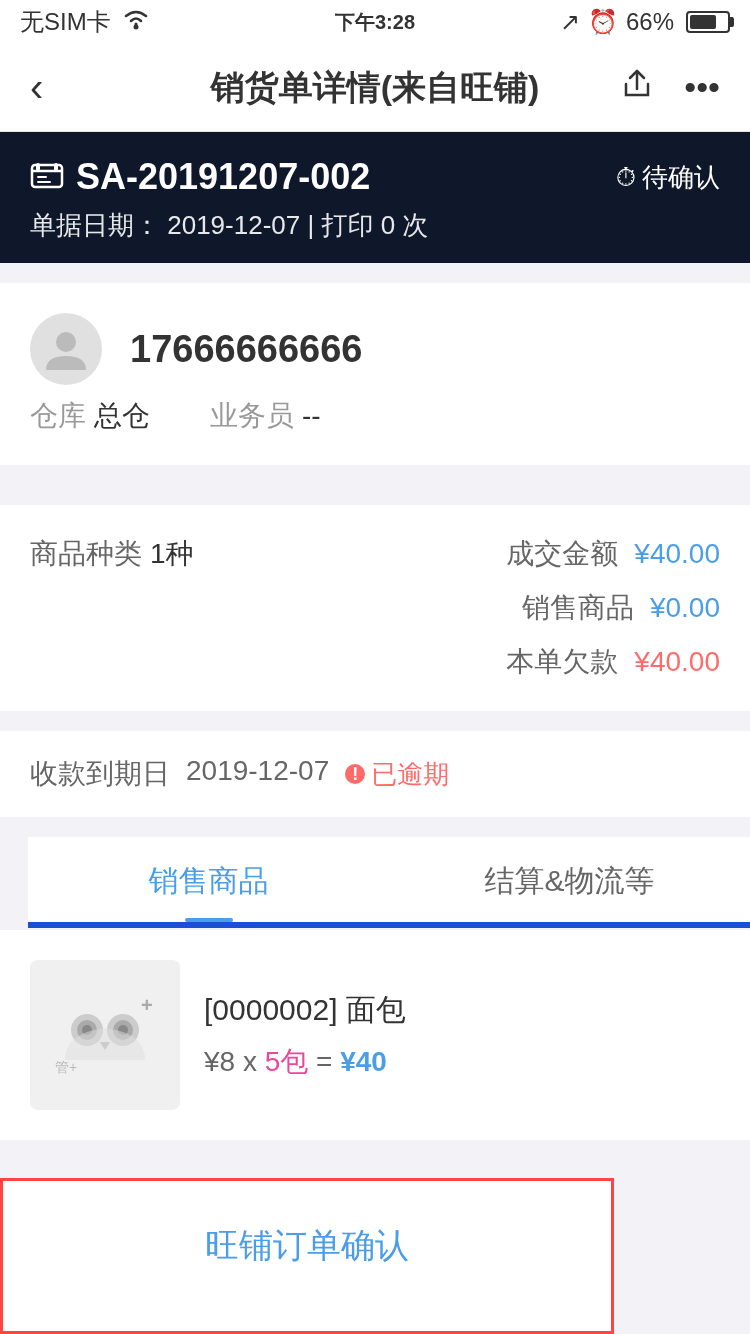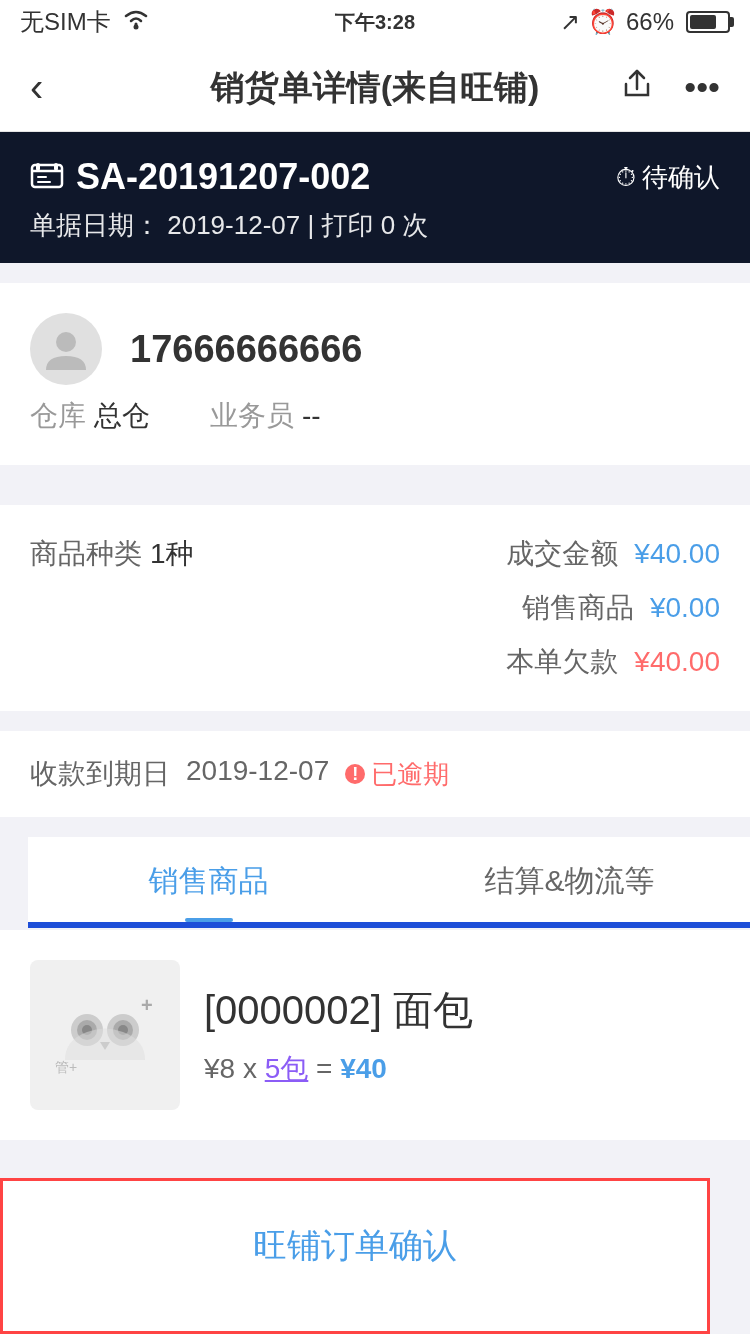--- a/index.html
+++ b/index.html
@@ -323,37 +323,37 @@
       align-items: center;
       justify-content: center;
       flex-shrink: 0;
       color: #bbb;
       font-size: 48px;
     }
     .product-info {
       flex: 1;
     }
     .product-name {
-      font-size: 40px;
+      font-size: 30px;
       color: #333;
       margin-bottom: 12px;
     }
     .product-price-row {
       font-size: 28px;
       color: #666;
     }
-    .price-highlight { color: #8b5cf6; text-decoration: underline; }
+    .price-highlight { color: #ec4899; }
     .price-total { color: #4a9ee8; font-weight: 600; }
 
     
     .confirm-btn-container {
       position: fixed;
       bottom: 0;
       left: 0;
-      width: 710px;
+      width: 614px;
       background: #fff;
       padding: 20px 40px 40px;
       border: 3px solid #ff4444;
     }
     .confirm-btn {
       width: 100%;
       height: 90px;
       background: #fff;
       border: none;
       font-size: 34px;

